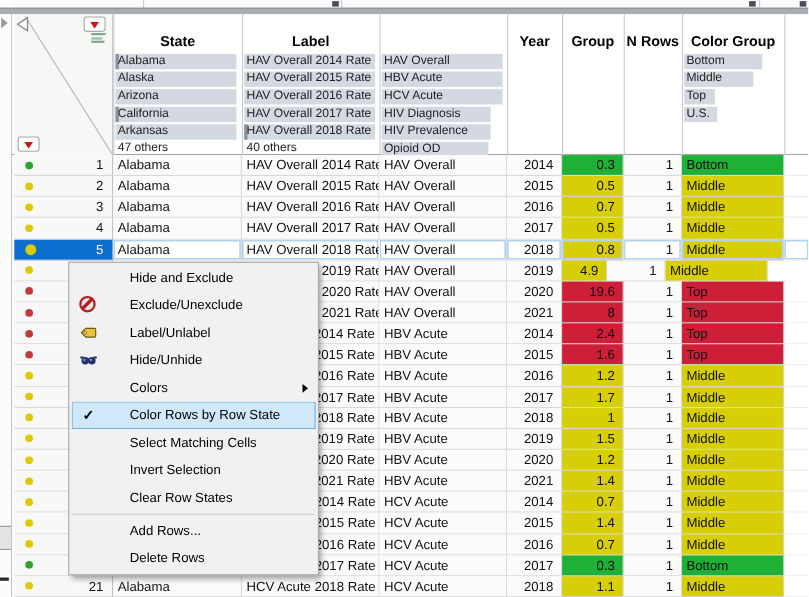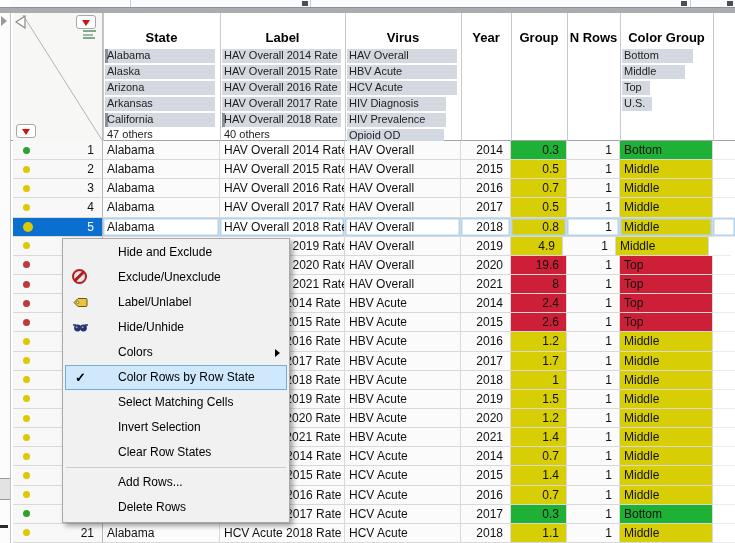--- a/index.html
+++ b/index.html
@@ -87,21 +87,20 @@
     <div class="left-notch"></div>
     <div class="left-dash"></div>
   </div>
 
   <div class="head-area" id="headArea">
       <div class="col-border" style="left: 92px;"></div>
       <div class="col-head" style="left: 92px; width: 117px;">State</div>
       <div class="col-border" style="left: 209px;"></div>
       <div class="col-head" style="left: 209px; width: 125px;">Label</div>
       <div class="col-border" style="left: 334px;"></div>
-      <div class="col-head" style="left: 334px; width: 116px;">Virus</div>
       <div class="col-border" style="left: 450px;"></div>
       <div class="col-head" style="left: 450px; width: 50px;">Year</div>
       <div class="col-border" style="left: 500px;"></div>
       <div class="col-head" style="left: 500px; width: 56px;">Group</div>
       <div class="col-border" style="left: 556px;"></div>
       <div class="col-head" style="left: 556px; width: 53px;">N Rows</div>
       <div class="col-border" style="left: 609px;"></div>
       <div class="col-border" style="left: 702px;"></div>
       <div class="col-head" style="left: 609px; width: 93px;">Color Group</div>
       <div class="filter-col" style="left: 92px; width: 117px;">
@@ -113,26 +112,26 @@
         <div class="f-item">
           <div class="f-bar" style="width: 110px;"></div>
           <div class="f-label">Alaska</div>
         </div>
         <div class="f-item">
           <div class="f-bar" style="width: 110px;"></div>
           <div class="f-label">Arizona</div>
         </div>
         <div class="f-item">
           <div class="f-bar" style="width: 110px;"></div>
-          <div class="f-label">Arkansas</div>
-        </div>
-        <div class="f-item">
-          <div class="f-bar" style="width: 110px;"></div>
           <div class="f-sliver"></div>
           <div class="f-label">California</div>
+        </div>
+        <div class="f-item">
+          <div class="f-bar" style="width: 110px;"></div>
+          <div class="f-label">Arkansas</div>
         </div>
         <div class="f-footer">47 others</div>
       </div>
       <div class="filter-col" style="left: 209px; width: 125px;">
         <div class="f-item">
           <div class="f-bar" style="width: 119px;"></div>
           <div class="f-label">HAV Overall 2014 Rate</div>
         </div>
         <div class="f-item">
           <div class="f-bar" style="width: 119px;"></div>
@@ -274,21 +273,21 @@
         <div class="cell num" style="width: 53px;">1</div>
         <div class="cell colored" style="width: 93px; background: rgb(216, 206, 6);">Middle</div>
         <div class="cell rt" style="width: 22px;"></div>
       </div>
       <div class="row">
         <div class="cell rowhdr" style="width: 90px;"><div class="dot" style="background: rgb(221, 201, 2);"></div><span>6</span></div>
         <div class="cell" style="width: 117px;">Alabama</div>
         <div class="cell" style="width: 125px;">HAV Overall 2019 Rate</div>
         <div class="cell" style="width: 116px;">HAV Overall</div>
         <div class="cell num" style="width: 50px;">2019</div>
-        <div class="cell num colored" style="width: 52px; background: rgb(216, 206, 6);">4.9</div>
+        <div class="cell num colored" style="width: 41px; background: rgb(216, 206, 6);">4.9</div>
         <div class="cell num" style="width: 53px;">1</div>
         <div class="cell colored" style="width: 93px; background: rgb(216, 206, 6);">Middle</div>
         <div class="cell rt" style="width: 22px;"></div>
       </div>
       <div class="row">
         <div class="cell rowhdr" style="width: 90px;"><div class="dot" style="background: rgb(192, 58, 58);"></div><span>7</span></div>
         <div class="cell" style="width: 117px;">Alabama</div>
         <div class="cell" style="width: 125px;">HAV Overall 2020 Rate</div>
         <div class="cell" style="width: 116px;">HAV Overall</div>
         <div class="cell num" style="width: 50px;">2020</div>
@@ -318,21 +317,21 @@
         <div class="cell num" style="width: 53px;">1</div>
         <div class="cell colored" style="width: 93px; background: rgb(205, 32, 56);">Top</div>
         <div class="cell rt" style="width: 22px;"></div>
       </div>
       <div class="row">
         <div class="cell rowhdr" style="width: 90px;"><div class="dot" style="background: rgb(192, 58, 58);"></div><span>10</span></div>
         <div class="cell" style="width: 117px;">Alabama</div>
         <div class="cell" style="width: 125px;">HBV Acute 2015 Rate</div>
         <div class="cell" style="width: 116px;">HBV Acute</div>
         <div class="cell num" style="width: 50px;">2015</div>
-        <div class="cell num colored" style="width: 56px; background: rgb(205, 32, 56);">2.6</div>
+        <div class="cell num colored" style="width: 56px; background: rgb(205, 32, 56);">1.6</div>
         <div class="cell num" style="width: 53px;">1</div>
         <div class="cell colored" style="width: 93px; background: rgb(205, 32, 56);">Top</div>
         <div class="cell rt" style="width: 22px;"></div>
       </div>
       <div class="row">
         <div class="cell rowhdr" style="width: 90px;"><div class="dot" style="background: rgb(221, 201, 2);"></div><span>11</span></div>
         <div class="cell" style="width: 117px;">Alabama</div>
         <div class="cell" style="width: 125px;">HBV Acute 2016 Rate</div>
         <div class="cell" style="width: 116px;">HBV Acute</div>
         <div class="cell num" style="width: 50px;">2016</div>

